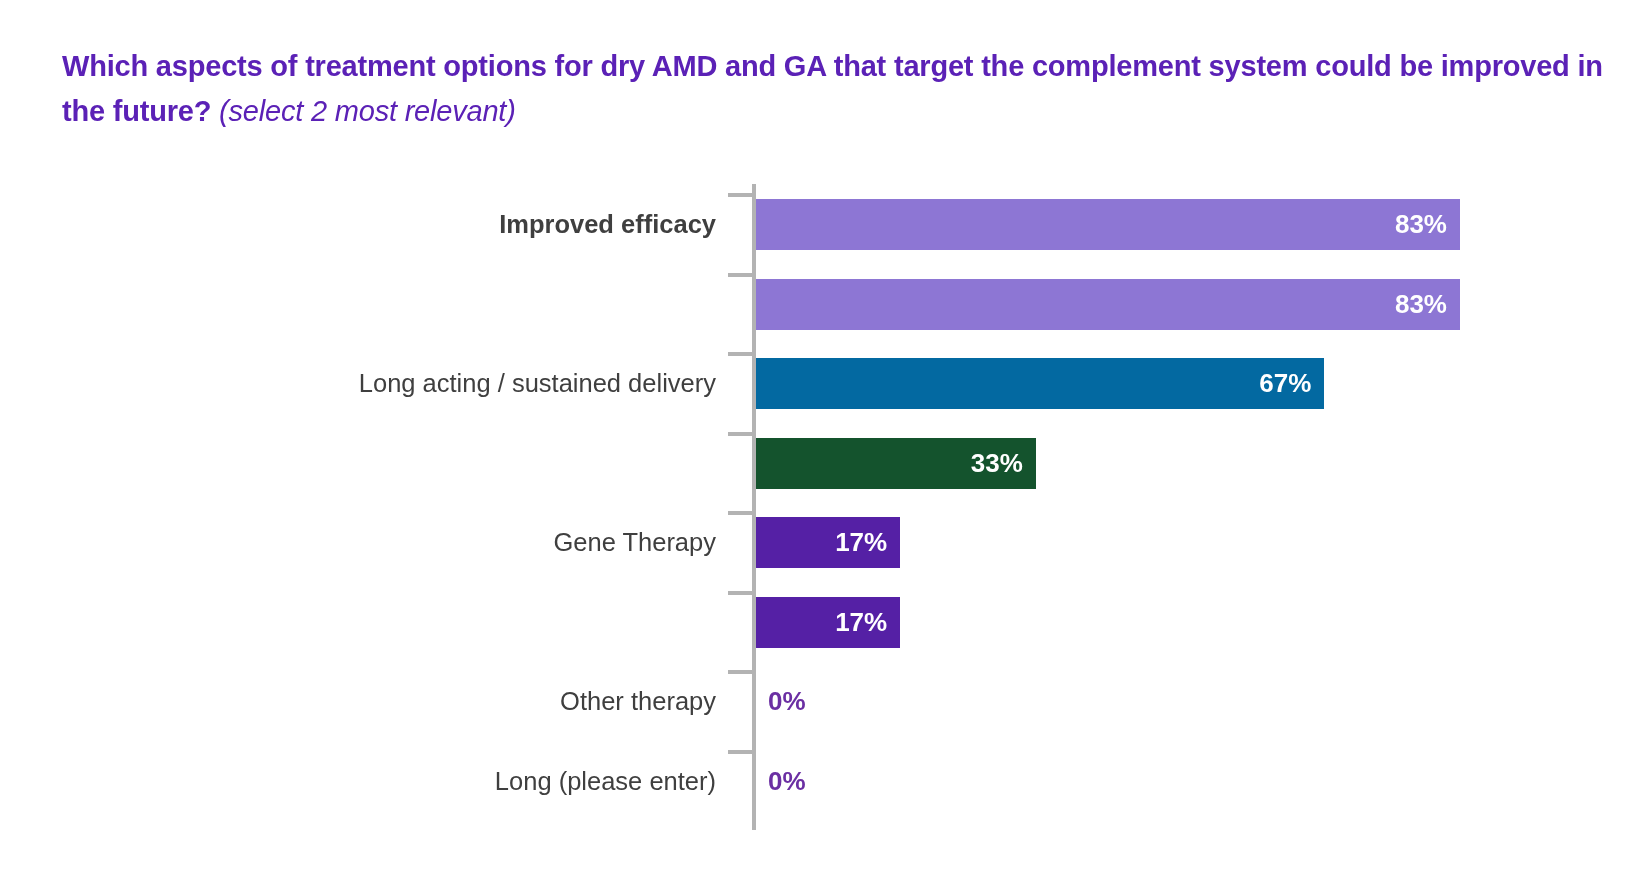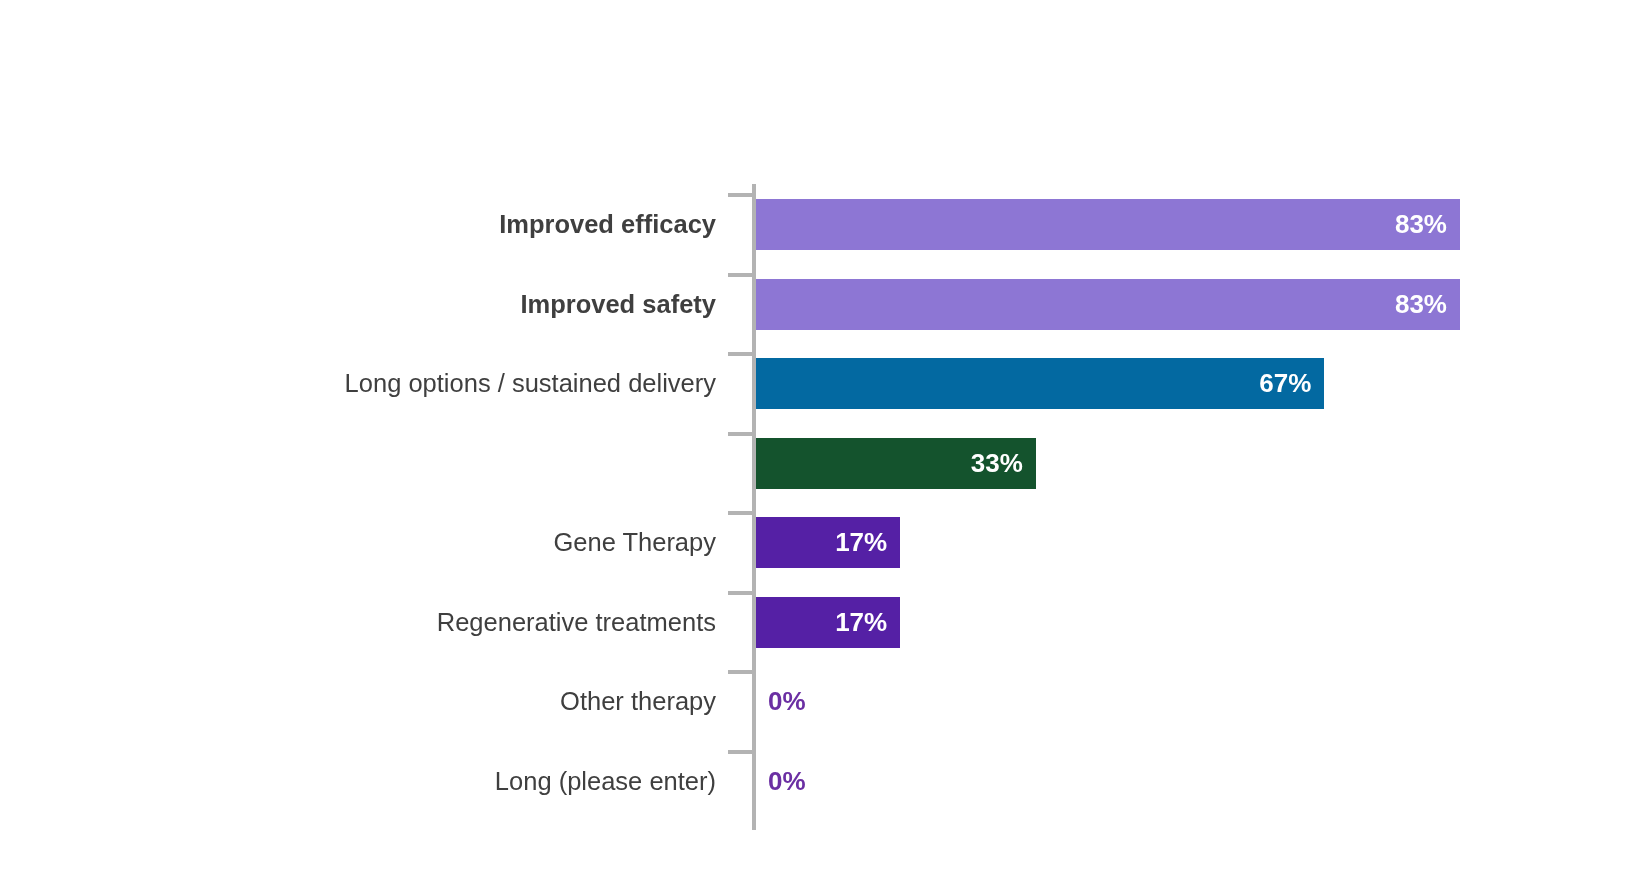--- a/index.html
+++ b/index.html
@@ -135,45 +135,48 @@
     white-space: nowrap;
     padding-left: 12px;
     line-height: 51px;
   }
 </style>
 </head>
 <body>
 
 <div id="page">
 
+  <div class="title-block">
+    <span class="title-main">Which aspects of treatment options for dry AMD and GA that target the complement system could be improved in the future?</span>
+    <span class="title-sub">(select 2 most relevant)</span>
+  </div>
 
   <div class="chart">
     <div class="axis-line"></div>
     <div class="rows" id="rows">
         <div class="row">
           <div class="tick"></div>
           <div class="cat-label bold">Improved efficacy</div>
           <div class="bar-wrap">
             <div class="bar" style="width: 704px; background: rgb(141, 118, 212);">
               <span class="bar-value">83%</span>
             </div>
           </div>
         </div>
         <div class="row">
           <div class="tick"></div>
-          <div class="cat-label bold">Improved safety</div>
           <div class="bar-wrap">
             <div class="bar" style="width: 704px; background: rgb(141, 118, 212);">
               <span class="bar-value">83%</span>
             </div>
           </div>
         </div>
         <div class="row">
           <div class="tick"></div>
-          <div class="cat-label">Long options / sustained delivery</div>
+          <div class="cat-label">Long acting / sustained delivery</div>
           <div class="bar-wrap">
             <div class="bar" style="width: 568.289px; background: #0369a1;">
               <span class="bar-value">67%</span>
             </div>
           </div>
         </div>
         <div class="row">
           <div class="tick"></div>
           <div class="bar-wrap">
             <div class="bar" style="width: 279.904px; background: #14532d;">
@@ -185,21 +188,20 @@
           <div class="tick"></div>
           <div class="cat-label">Gene Therapy</div>
           <div class="bar-wrap">
             <div class="bar" style="width: 144.193px; background: rgb(85, 32, 165);">
               <span class="bar-value">17%</span>
             </div>
           </div>
         </div>
         <div class="row">
           <div class="tick"></div>
-          <div class="cat-label">Regenerative treatments</div>
           <div class="bar-wrap">
             <div class="bar" style="width: 144.193px; background: rgb(85, 32, 165);">
               <span class="bar-value">17%</span>
             </div>
           </div>
         </div>
         <div class="row">
           <div class="tick"></div>
           <div class="cat-label">Other therapy</div>
           <div class="bar-wrap">

